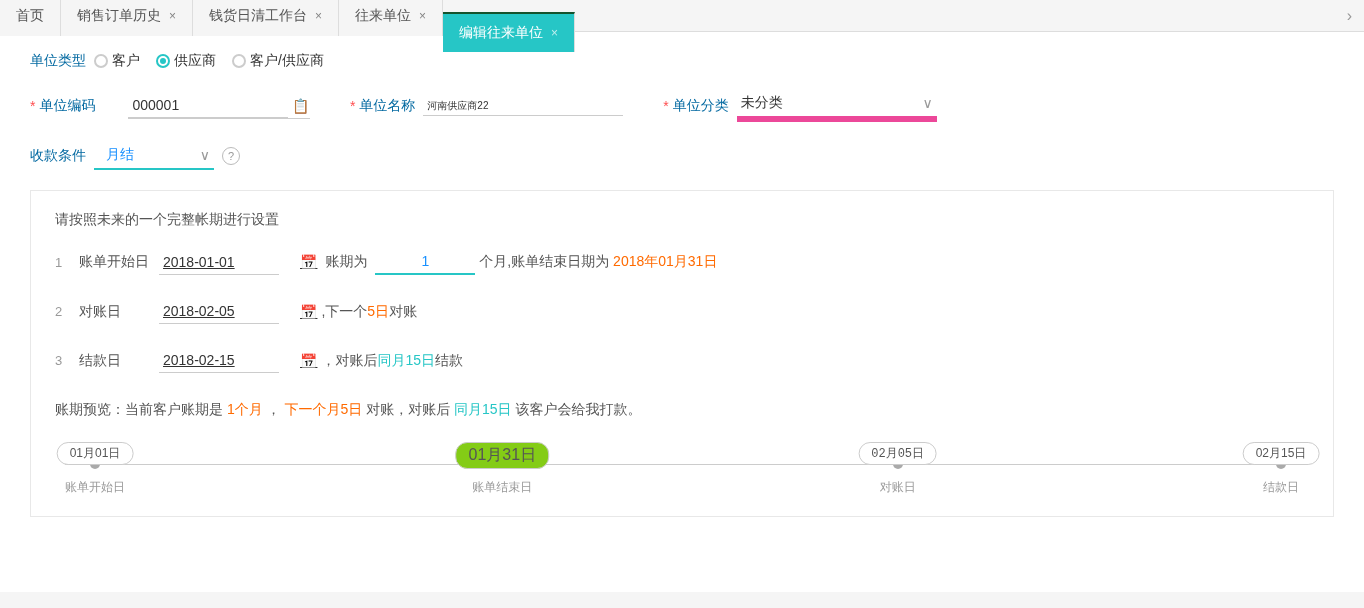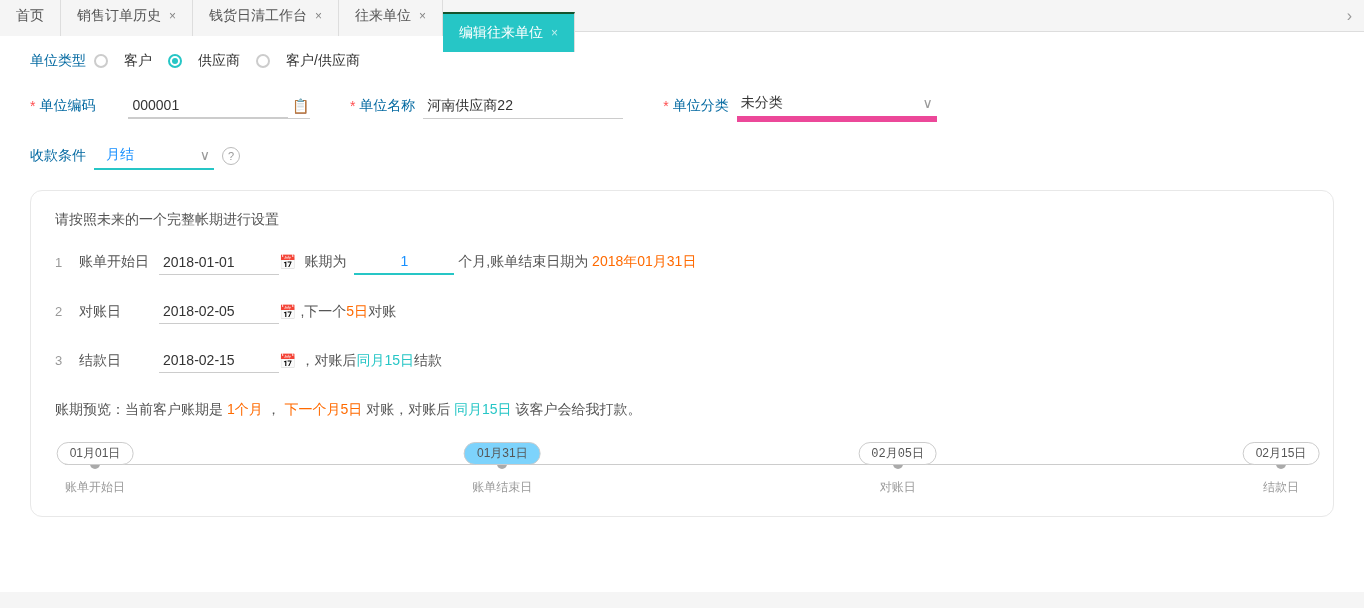--- a/index.html
+++ b/index.html
@@ -82,21 +82,21 @@
 
     
     .radio-group {
       display: flex;
       align-items: center;
       gap: 16px;
     }
     .radio-item {
       display: flex;
       align-items: center;
-      gap: 16px;
+      gap: 4px;
       cursor: pointer;
     }
     .radio-circle {
       width: 14px;
       height: 14px;
       border-radius: 50%;
       border: 2px solid #ccc;
       display: flex;
       align-items: center;
       justify-content: center;
@@ -111,21 +111,21 @@
       border-radius: 50%;
       background: #26c6c6;
     }
 
     
     .input-field {
       border: none;
       border-bottom: 1px solid #ccc;
       outline: none;
       padding: 4px 4px;
-      font-size: 14px;
+      font-size: 10px;
       color: #333;
       background: transparent;
       width: 160px;
     }
     .input-with-icon {
       display: flex;
       align-items: center;
       border-bottom: 1px solid #ccc;
       margin-left: 25px;
     }
@@ -190,21 +190,21 @@
       border: 1px solid #bbb;
       color: #999;
       font-size: 11px;
       cursor: pointer;
       margin-left: 8px;
     }
 
     
     .section-box {
       border: 1px solid #e8e8e8;
-      border-radius: 12px;
+      border-radius: 0;
       padding: 20px 24px;
       margin-bottom: 20px;
     }
     .section-desc {
       color: #555;
       margin-bottom: 20px;
       font-size: 14px;
     }
 
     
@@ -219,21 +219,22 @@
       font-size: 13px;
     }
     .row-title {
       width: 80px;
       color: #555;
       white-space: nowrap;
     }
     .date-input-wrap {
       display: flex;
       align-items: center;
-      gap: 0;
+      gap: 21px;
+      text-decoration: underline;
     }
     .date-input {
       border: none;
       border-bottom: 1px solid #ccc;
       outline: none;
       padding: 4px;
       font-size: 14px;
       color: #333;
       width: 120px;
     }
@@ -416,21 +417,21 @@
         <div style="display:flex;flex-direction:column;align-items:center;position:relative;z-index:2;">
           <div style="width:10px;height:10px;border-radius:50%;background:#aaa;margin-top:17px;"></div>
           <div style="position:absolute;top:0;left:50%;transform:translateX(-50%);background:#fff;border:1px solid #ccc;border-radius:12px;padding:2px 12px;font-size:12px;color:#555;white-space:nowrap;">01月01日</div>
           <span style="font-size:12px;color:#999;margin-top:10px;white-space:nowrap;">账单开始日</span>
         </div>
 
         <div style="flex:1;"></div>
 
         <div style="display:flex;flex-direction:column;align-items:center;position:relative;z-index:2;">
           <div style="width:10px;height:10px;border-radius:50%;background:#aaa;margin-top:17px;"></div>
-          <div style="position:absolute;top:0;left:50%;transform:translateX(-50%);background:#7dd3fc;border:1px solid #ccc;border-radius:12px;padding:2px 12px;font-size:12px;color:#555;white-space:nowrap;">01月31日</div>
+          <div style="position:absolute;top:0;left:50%;transform:translateX(-50%);background:#84cc16;border:1px solid #ccc;border-radius:12px;padding:2px 12px;font-size:16px;color:#555;white-space:nowrap;">01月31日</div>
           <span style="font-size:12px;color:#999;margin-top:10px;white-space:nowrap;">账单结束日</span>
         </div>
 
         <div style="flex:1;"></div>
 
         <div style="display:flex;flex-direction:column;align-items:center;position:relative;z-index:2;">
           <div style="width:10px;height:10px;border-radius:50%;background:#aaa;margin-top:17px;"></div>
           <div style="position:absolute;top:0;left:50%;transform:translateX(-50%);background:#fff;border:1px solid #ccc;border-radius:12px;padding:2px 12px;font-size:12px;color:#555;white-space:nowrap;font-family:Liberation Mono, monospace;">02月05日</div>
           <span style="font-size:12px;color:#999;margin-top:10px;white-space:nowrap;">对账日</span>
         </div>

